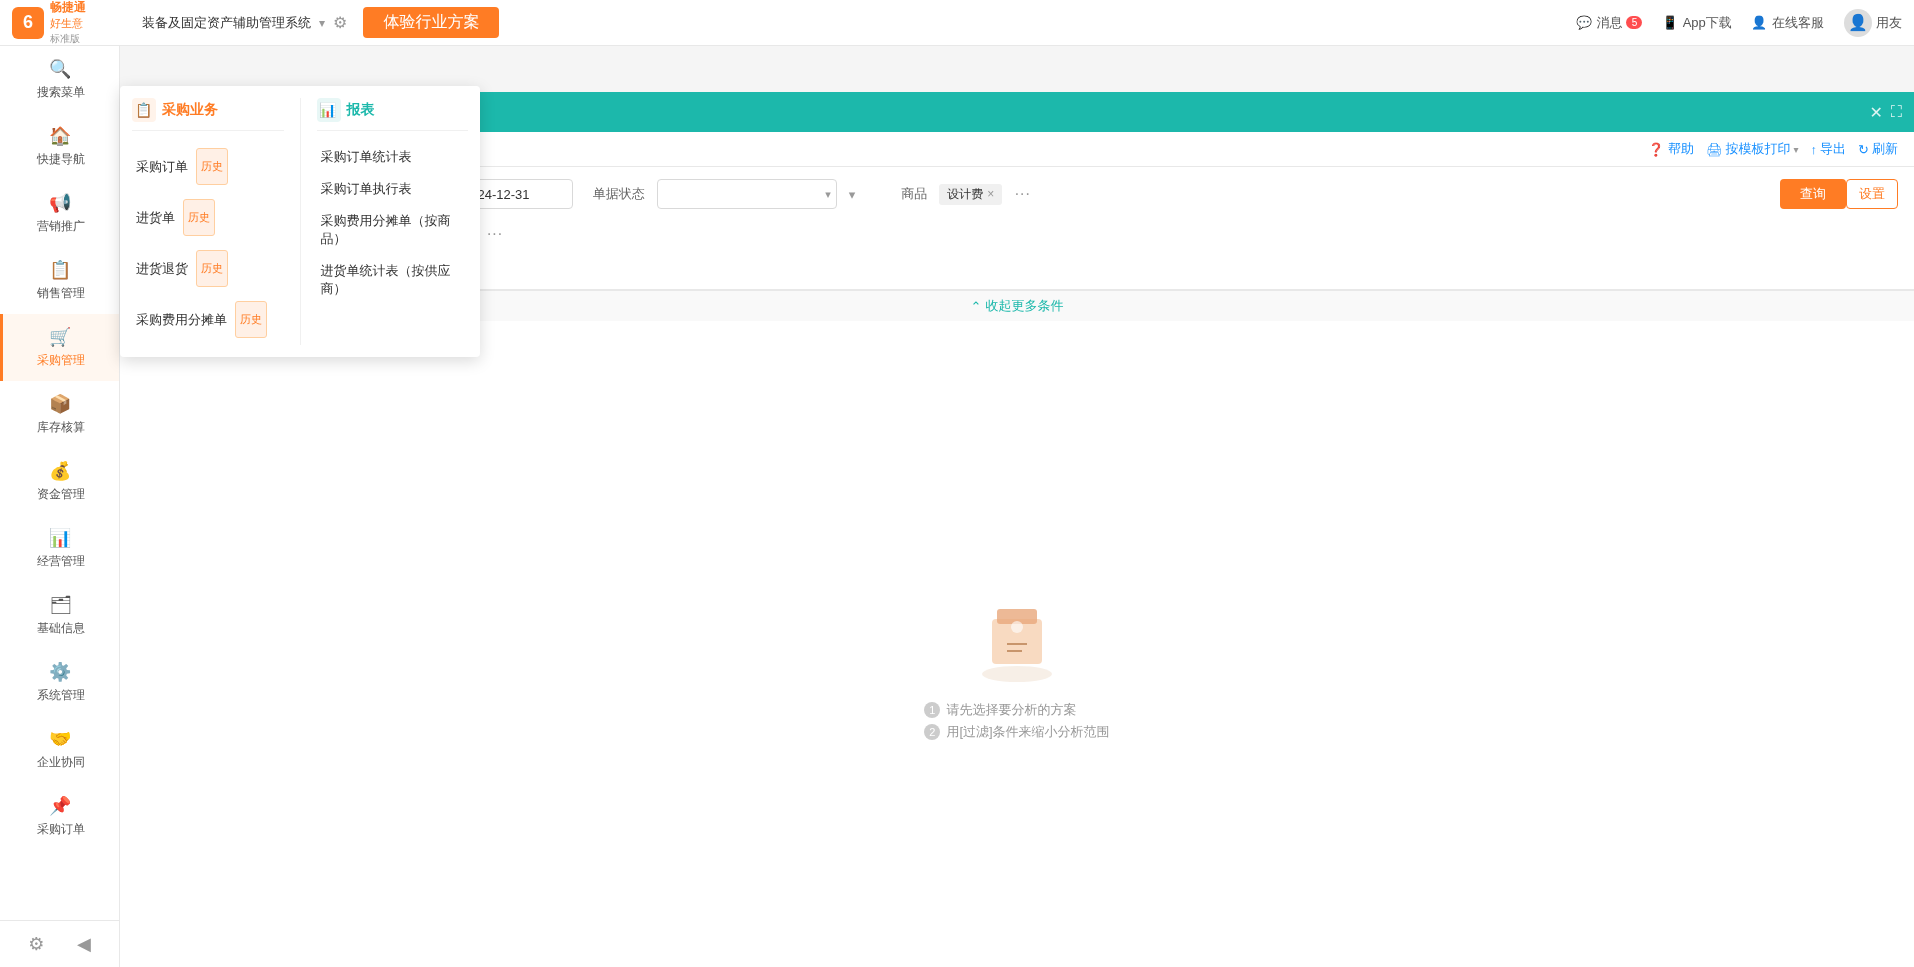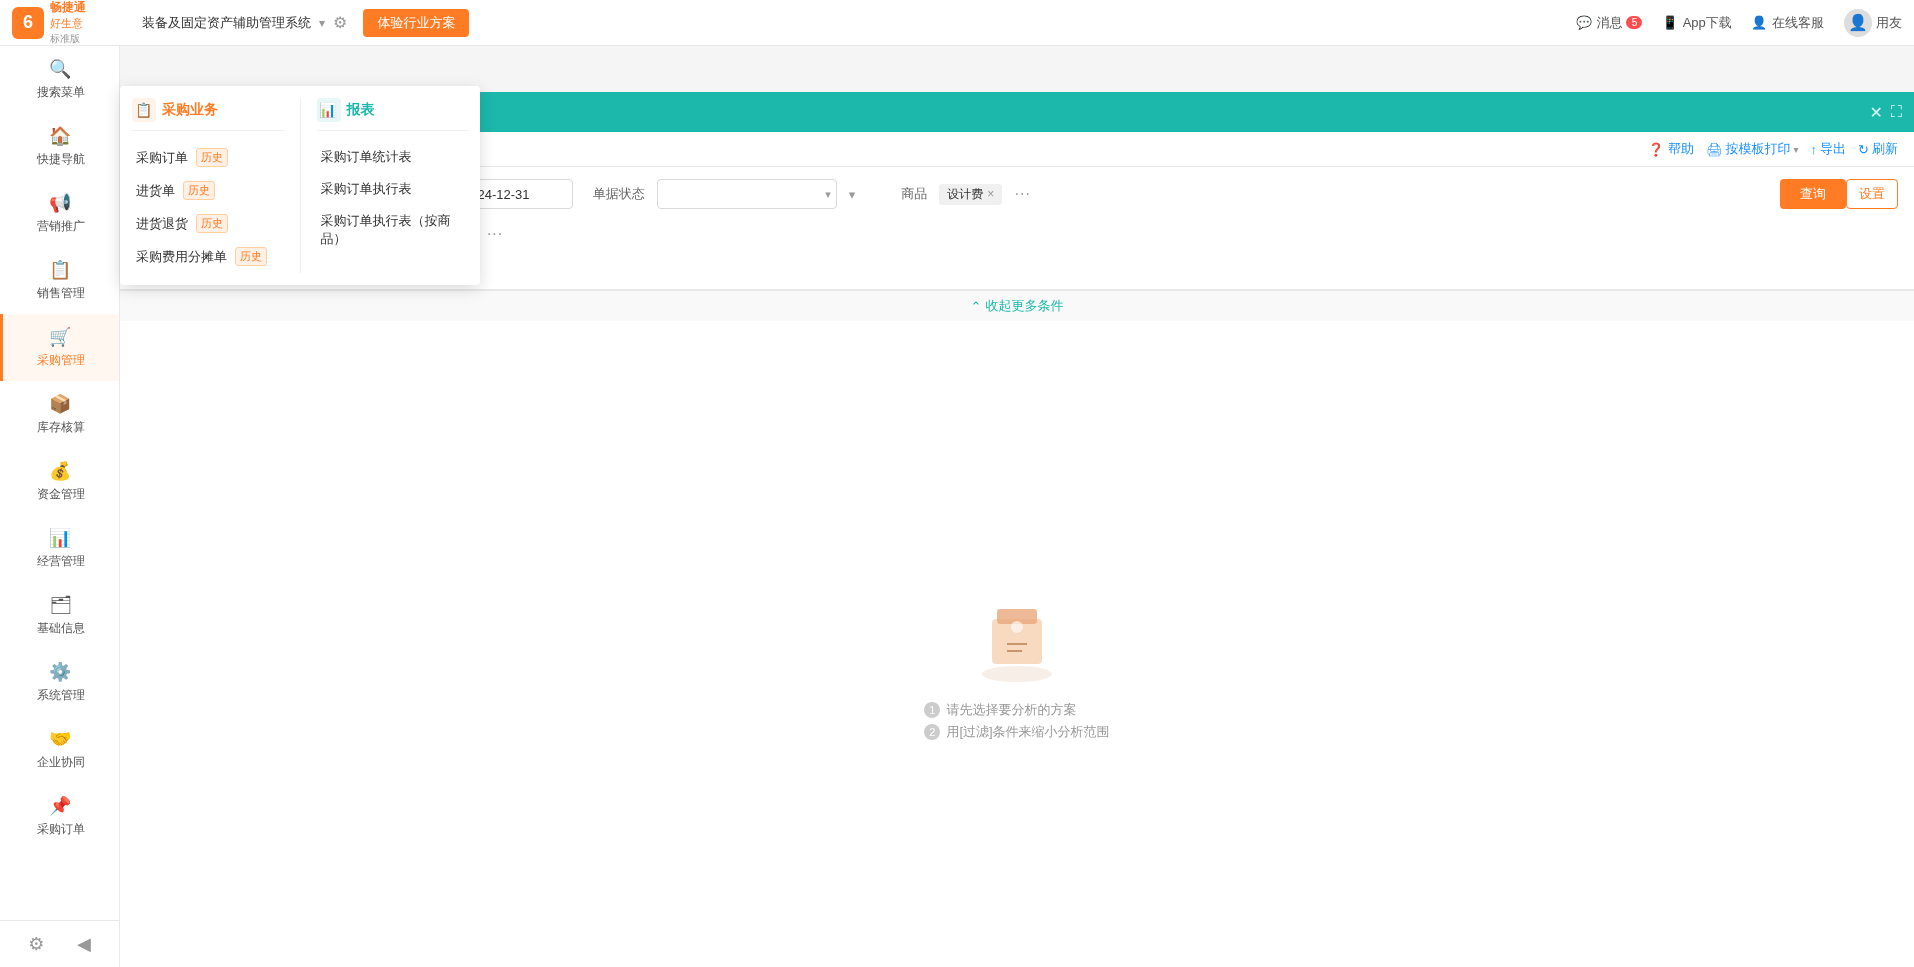--- a/index.html
+++ b/index.html
@@ -59,24 +59,24 @@
     }
     .gear-btn {
       color: #999;
       font-size: 16px;
       cursor: pointer;
     }
     .industry-btn {
       background: #ff7c24;
       color: #fff;
       border: none;
-      padding: 5px 14px;
+      padding: 5px 20px;
       border-radius: 4px;
       cursor: pointer;
-      font-size: 13px;
+      font-size: 16px;
       margin-left: 8px;
     }
     .header-right {
       display: flex;
       align-items: center;
       gap: 20px;
     }
     .header-icon-item {
       display: flex;
       align-items: center;
@@ -412,21 +412,21 @@
       border-radius: 3px;
       font-size: 13px;
       color: #333;
     }
     .history-badge {
       background: #fff0e6;
       color: #ff7c24;
       border: 1px solid #ffcfa0;
       border-radius: 3px;
       font-size: 11px;
-      padding: 1px 4px;
+      padding: 10px 4px;
     }
 
     
     .overlay {
       position: fixed;
       top: 0; left: 0; right: 0; bottom: 0;
       z-index: 150;
       background: transparent;
     }
 
@@ -698,16 +698,19 @@
       <div class="dropdown-header-icon teal">📊</div>
       <span class="dropdown-header-title teal">报表</span>
     </div>
     <div class="dropdown-item">
       <span>采购订单统计表</span>
     </div>
     <div class="dropdown-item">
       <span>采购订单执行表</span>
     </div>
     <div class="dropdown-item">
-      <span>采购订单执行表（按商品）</span>
+      <span>采购费用分摊单（按商品）</span>
+    </div>
+    <div class="dropdown-item">
+      <span>进货单统计表（按供应商）</span>
     </div>
   </div>
 </div>
 
 </body></html>

